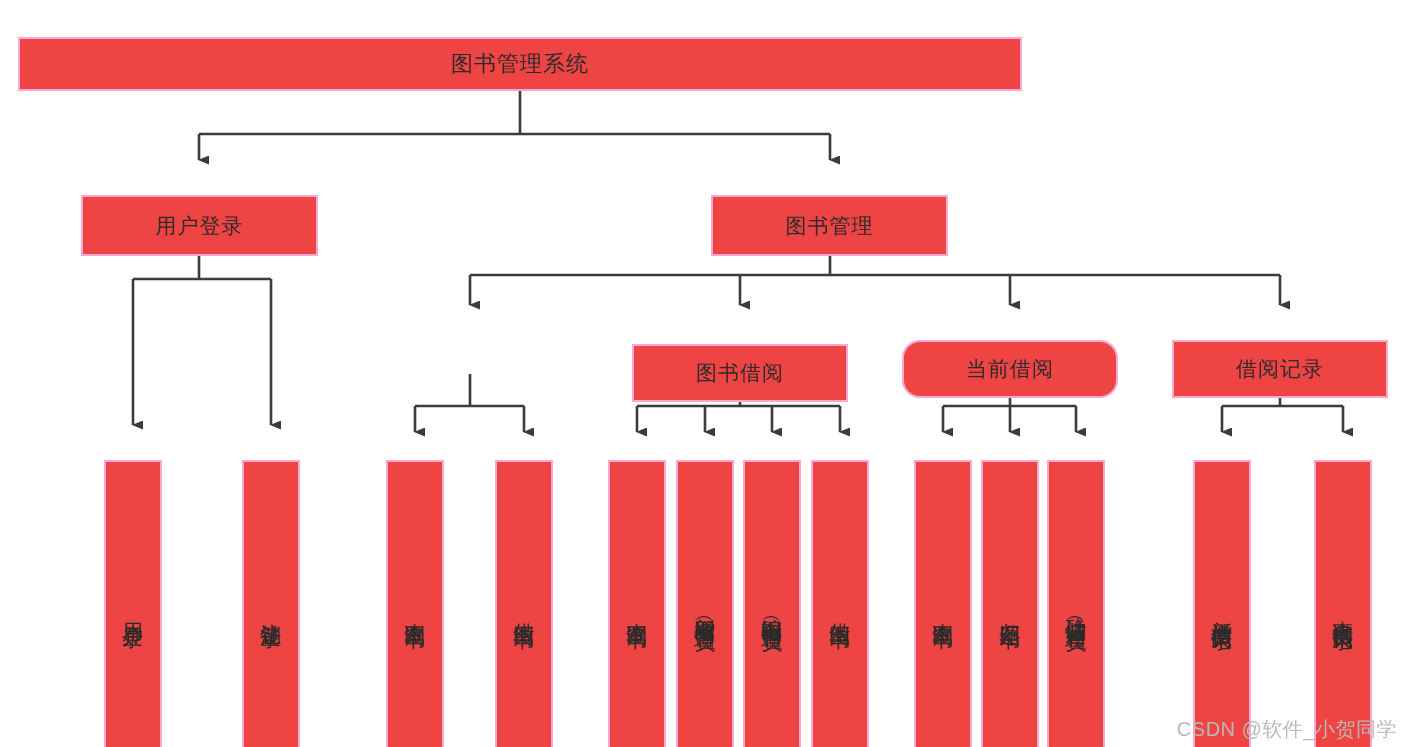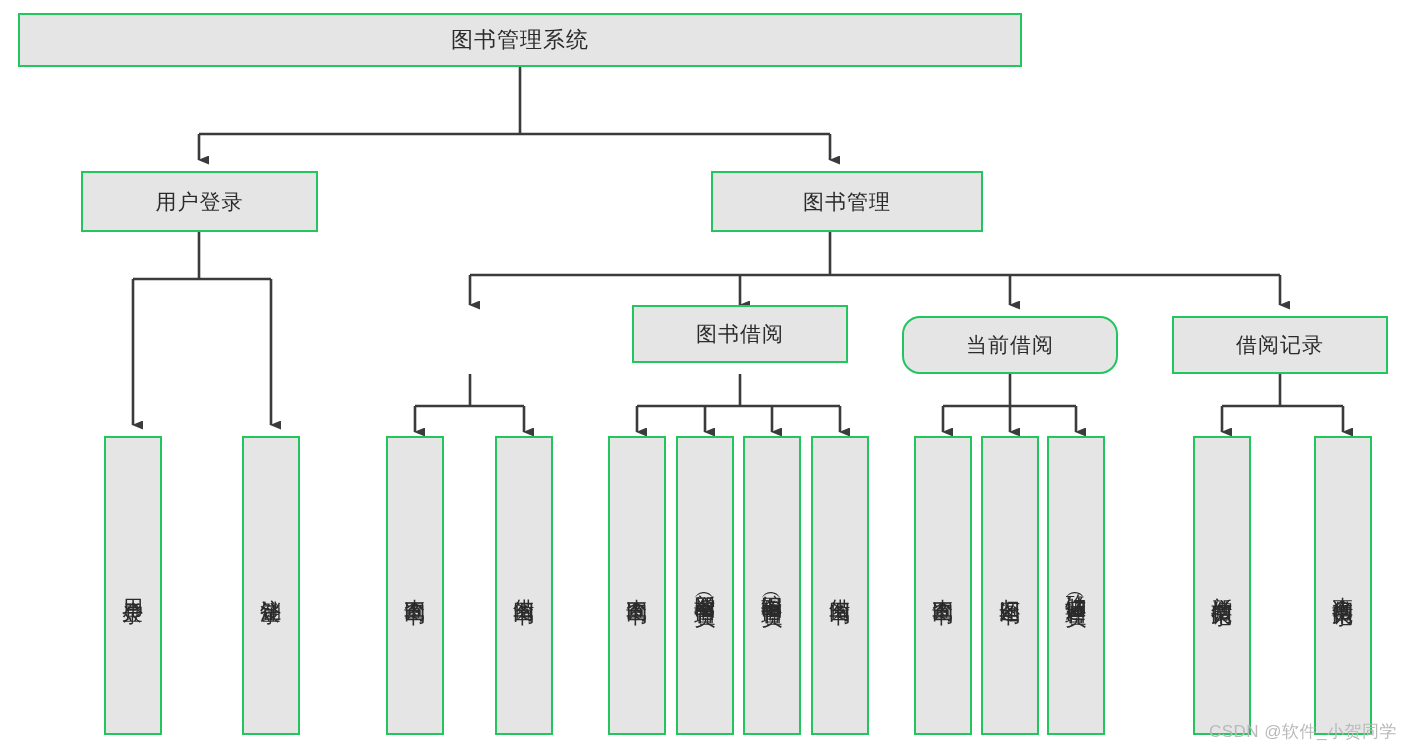--- a/index.html
+++ b/index.html
@@ -1,47 +1,48 @@
 <!DOCTYPE html>
 <html><head>
 <meta charset="utf-8">
 <style>
   html,body{margin:0;padding:0;background:#fff;}
   body{font-family:"Liberation Sans","DejaVu Sans",sans-serif;}
   #canvas{position:relative;width:1405px;height:747px;background:#ffffff;overflow:hidden;}
   .node{
     position:absolute;
     box-sizing:border-box;
-    border:2px solid #22c55e;
-    background:#e5e5e5;
+    border:2px solid #f9a8d4;
+    background:#ef4444;
     display:flex;
     align-items:center;
     justify-content:center;
     color:#2b2b2b;
+    margin-top:24px;
   }
   .node.horiz{font-size:21px;line-height:1.1;letter-spacing:1px;}
   .node.vert{
     writing-mode:vertical-rl;
     text-orientation:upright;
     font-size:21px;
     line-height:1.32;
     letter-spacing:2px;
     padding:6px 0;
     align-items:center;
     justify-content:center;
     white-space:normal;
   }
   .node.vert .txt{writing-mode:vertical-rl;text-orientation:upright;}
   #root-node{font-size:22px;}
   svg#edges{position:absolute;left:0;top:0;width:1405px;height:747px;pointer-events:none;}
   #watermark{
     position:absolute;
     right:8px;
     bottom:4px;
-    font-size:17px;
+    font-size:20px;
     color:#b9b9b9;
     letter-spacing:0.5px;
     white-space:nowrap;
   }
 </style>
 </head>
 <body>
 
 <div id="canvas">
 
@@ -95,25 +96,25 @@
     </g>
   </svg>
 
   <div class="node horiz" id="root-node" style="left:18px;top:13px;width:1004px;height:54px;">
     <span class="txt">图书管理系统</span>
   </div>
 
   <div class="node horiz" style="left:81px;top:171px;width:237px;height:61px;">
     <span class="txt">用户登录</span>
   </div>
-  <div class="node horiz" style="left:711px;top:171px;width:272px;height:61px;">
+  <div class="node horiz" style="left:711px;top:171px;width:237px;height:61px;">
     <span class="txt">图书管理</span>
   </div>
 
-  <div class="node horiz" style="left:632px;top:305px;width:216px;height:58px;">
+  <div class="node horiz" style="left:632px;top:320px;width:216px;height:58px;">
     <span class="txt">图书借阅</span>
   </div>
   <div class="node horiz" style="left:902px;top:316px;width:216px;height:58px;border-radius:18px;">
     <span class="txt">当前借阅</span>
   </div>
   <div class="node horiz" style="left:1172px;top:316px;width:216px;height:58px;align-items:center;">
     <span class="txt">借阅记录</span>
   </div>
 
   <div class="node vert" style="left:104px;top:436px;width:58px;height:299px;">

